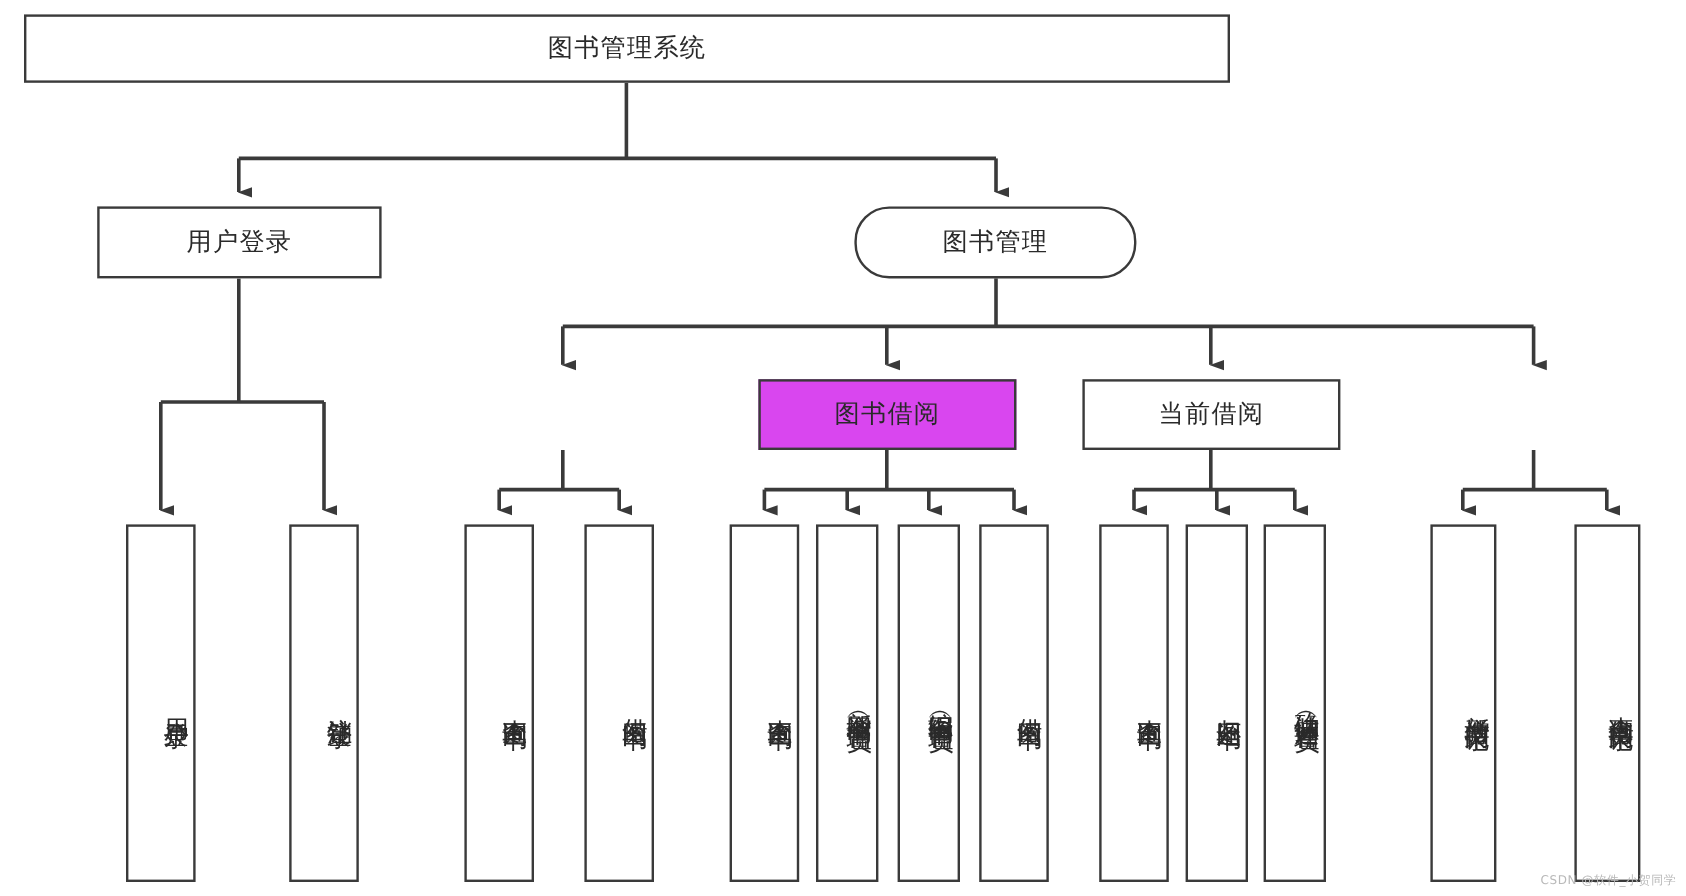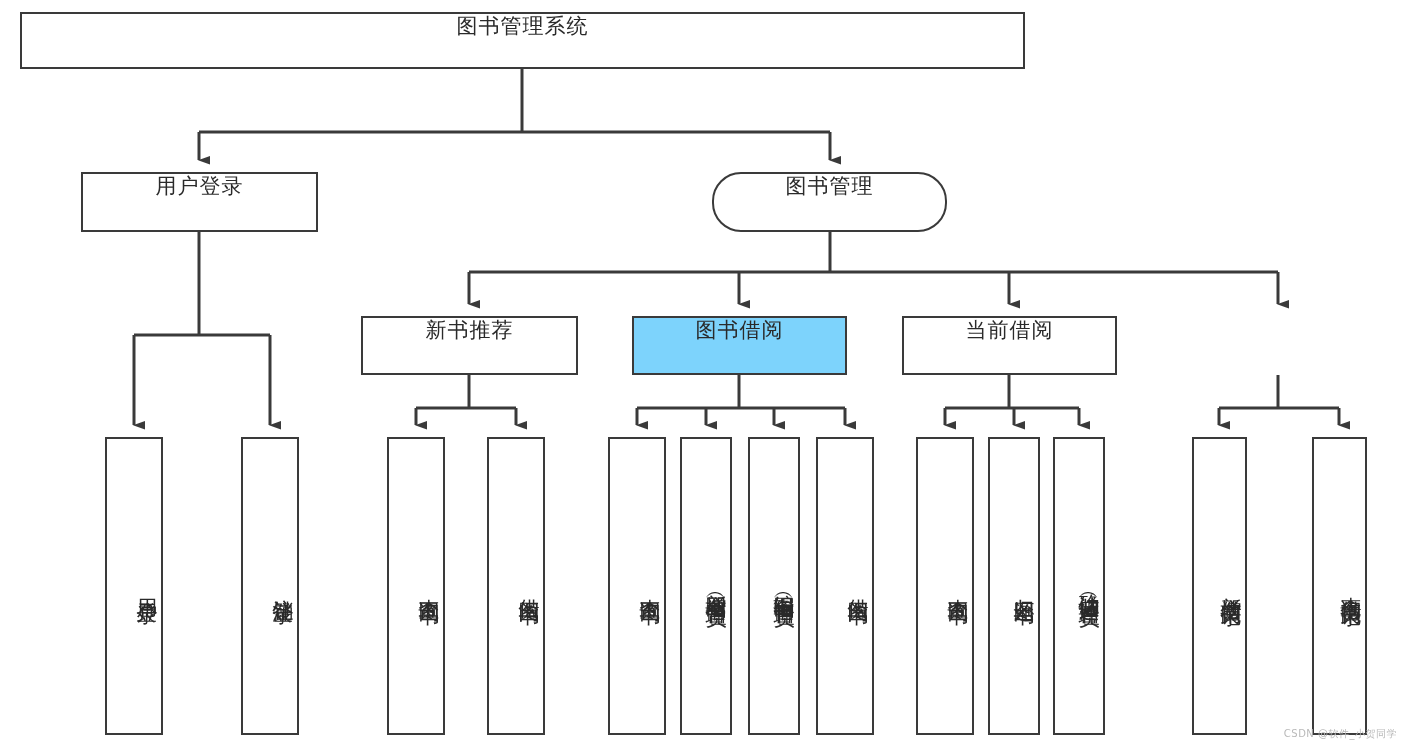--- a/index.html
+++ b/index.html
@@ -26,20 +26,21 @@
     width: 1405px;
     height: 747px;
     pointer-events: none;
   }
   .node {
     position: absolute;
     box-sizing: border-box;
     border: 2px solid #3a3a3a;
     background: #ffffff;
     display: flex;
+    align-items: center;
     justify-content: center;
     color: #2a2a2a;
   }
   .node.horiz {
     font-size: 21px;
     letter-spacing: 1px;
     line-height: 1.2;
   }
   .node.vert {
     writing-mode: vertical-rl;
@@ -127,24 +128,21 @@
     <span>图书管理系统</span>
   </div>
 
   <div class="node horiz" style="left: 81px; top: 172px; width: 237px; height: 60px; border-color: rgb(58, 58, 58); background: rgb(255, 255, 255); color: rgb(42, 42, 42);">
     <span>用户登录</span>
   </div>
   <div class="node horiz" style="left: 712px; top: 172px; width: 235px; height: 60px; border-color: rgb(58, 58, 58); background: rgb(255, 255, 255); color: rgb(42, 42, 42); border-radius: 29px;">
     <span>图书管理</span>
   </div>
 
-  <div class="node horiz" style="left: 361px; top: 316px; width: 217px; height: 59px; border-color: rgb(58, 58, 58); background: rgb(255, 255, 255); color: rgb(42, 42, 42);">
-    <span>新书推荐</span>
-  </div>
-  <div class="node horiz" style="left: 632px; top: 316px; width: 215px; height: 59px; border-color: rgb(58, 58, 58); background: #7dd3fc; color: rgb(42, 42, 42);">
+  <div class="node horiz" style="left: 632px; top: 316px; width: 215px; height: 59px; border-color: rgb(58, 58, 58); background: #d946ef; color: rgb(42, 42, 42);">
     <span>图书借阅</span>
   </div>
   <div class="node horiz" style="left: 902px; top: 316px; width: 215px; height: 59px; border-color: rgb(58, 58, 58); background: rgb(255, 255, 255); color: rgb(42, 42, 42);">
     <span>当前借阅</span>
   </div>
 
   <div class="node vert" style="left: 105px; top: 437px; width: 58px; height: 298px; border-color: rgb(58, 58, 58); background: rgb(255, 255, 255); color: rgb(42, 42, 42);">
     <span>用户登录</span>
   </div>
   <div class="node vert" style="left: 241px; top: 437px; width: 58px; height: 298px; border-color: rgb(58, 58, 58); background: rgb(255, 255, 255); color: rgb(42, 42, 42);">

